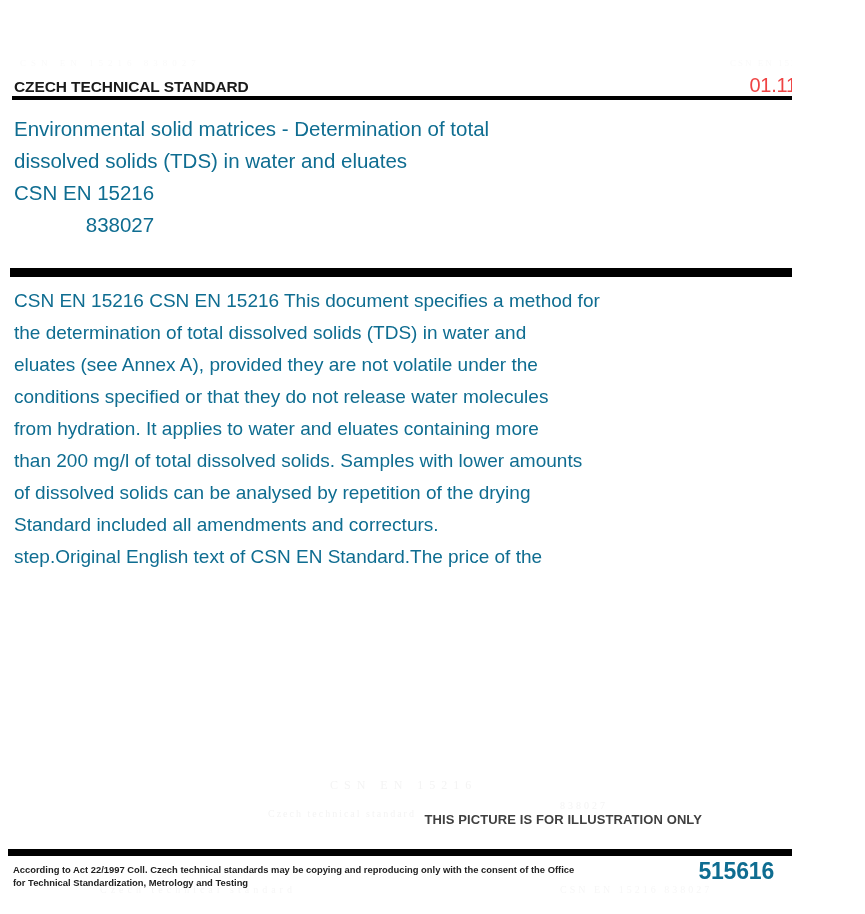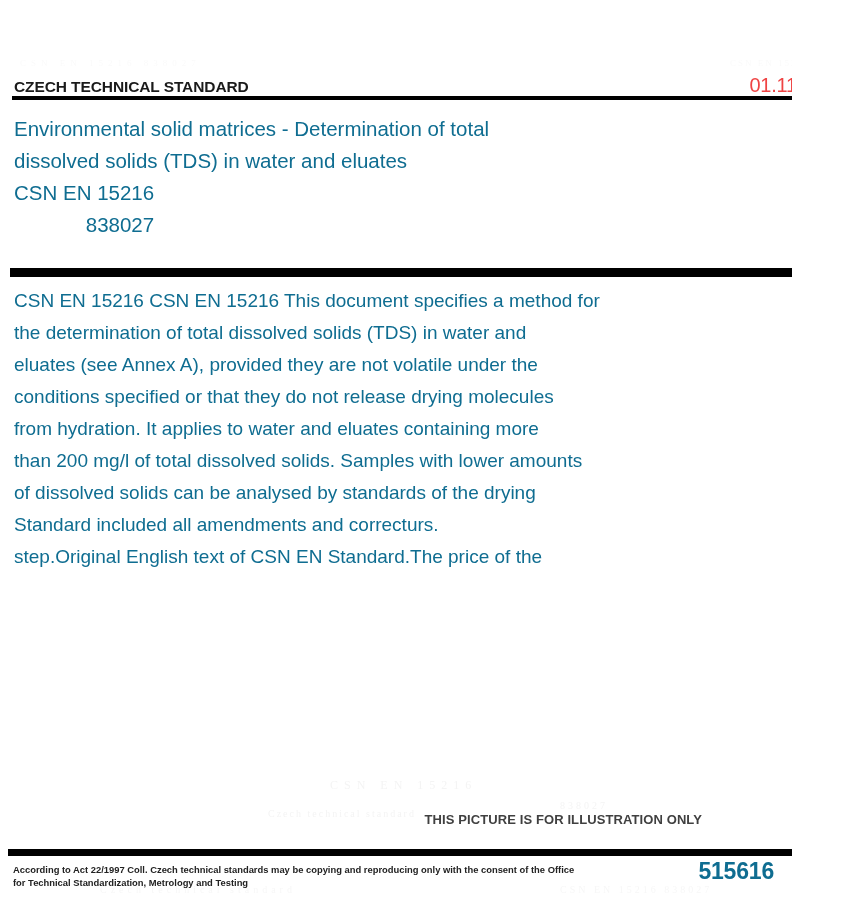--- a/index.html
+++ b/index.html
@@ -200,24 +200,24 @@
       <span class="tline">838027</span>
     </div>
   </div>
 
   <div class="rule-thick"></div>
 
   <div class="abstract">
     <span class="bline">CSN EN 15216 CSN EN 15216    This document specifies a method for</span>
     <span class="bline">the determination of total dissolved solids (TDS) in water and</span>
     <span class="bline">eluates (see Annex A), provided they are not volatile under the</span>
-    <span class="bline">conditions specified or that they do not release drying molecules</span>
+    <span class="bline">conditions specified or that they do not release water molecules</span>
     <span class="bline">from hydration. It applies to water and eluates containing more</span>
     <span class="bline">than 200 mg/l of total dissolved solids. Samples with lower amounts</span>
-    <span class="bline">of dissolved solids can be analysed by standards of the drying</span>
+    <span class="bline">of dissolved solids can be analysed by repetition of the drying</span>
     <span class="bline">Standard included all amendments and correcturs.</span>
     <span class="bline">step.Original English text of CSN EN Standard.The price of the</span>
   </div>
 
   <div class="watermark wm-a">CSN EN 15216</div>
   <div class="watermark wm-b">Czech technical standard</div>
   <div class="watermark wm-c">838027</div>
 
   <div class="illustration-note">THIS PICTURE IS FOR ILLUSTRATION ONLY</div>
 

